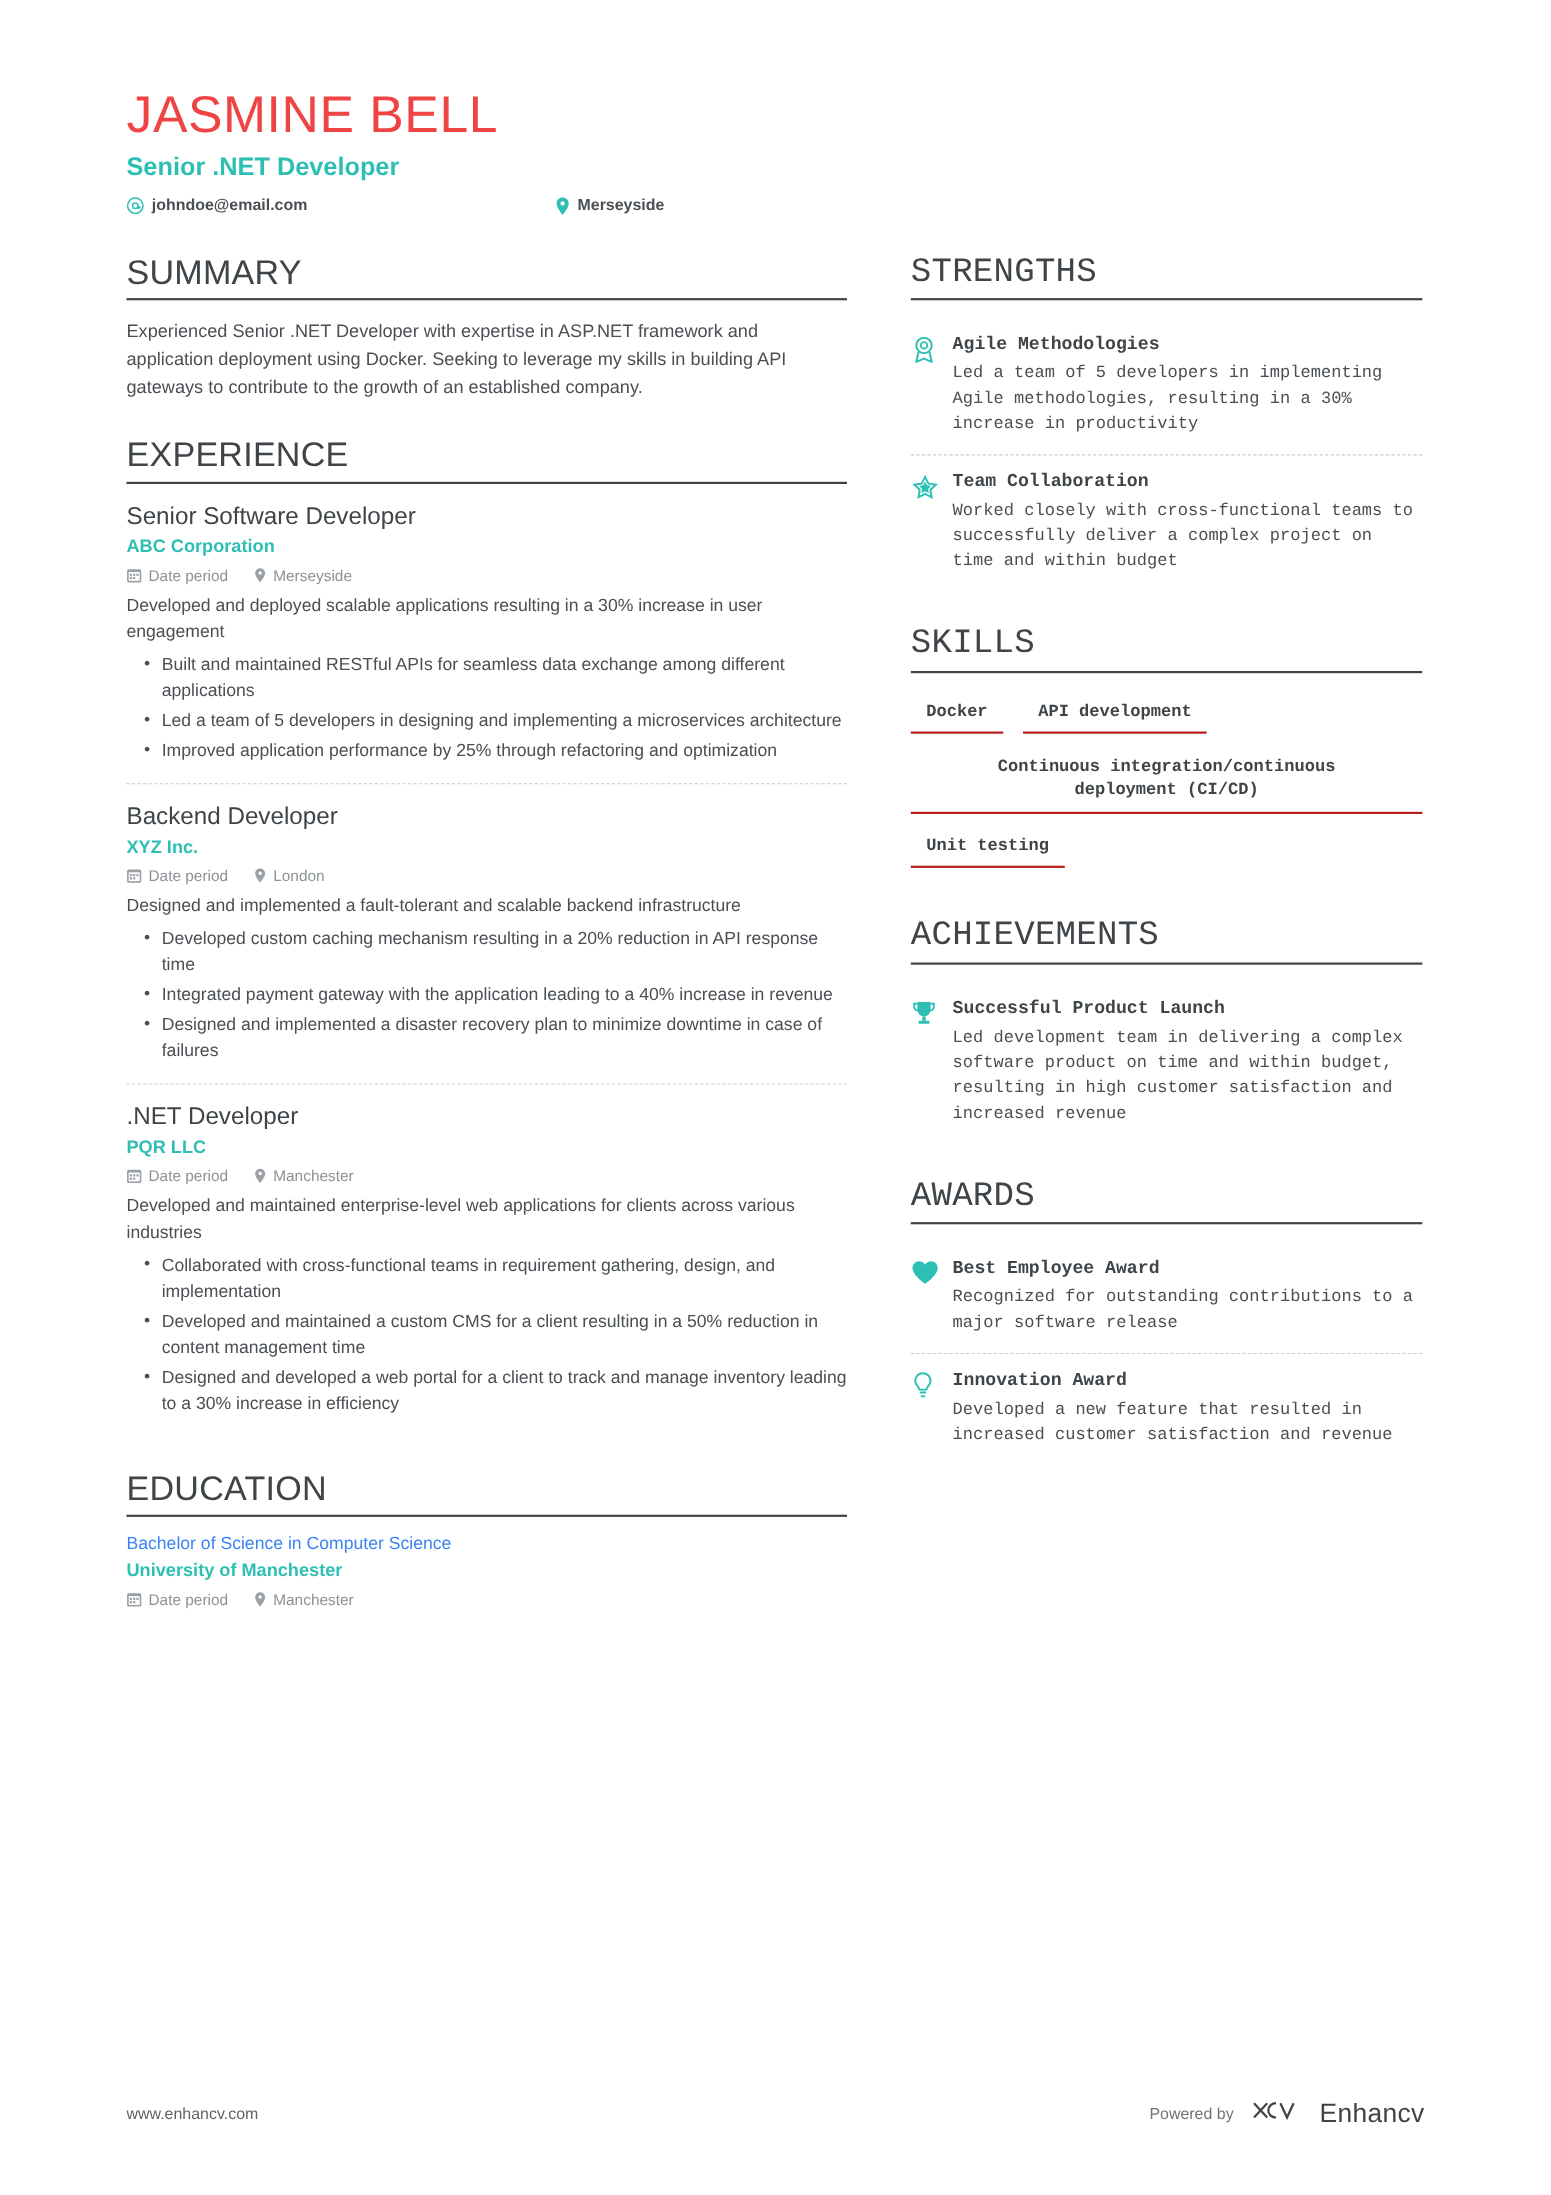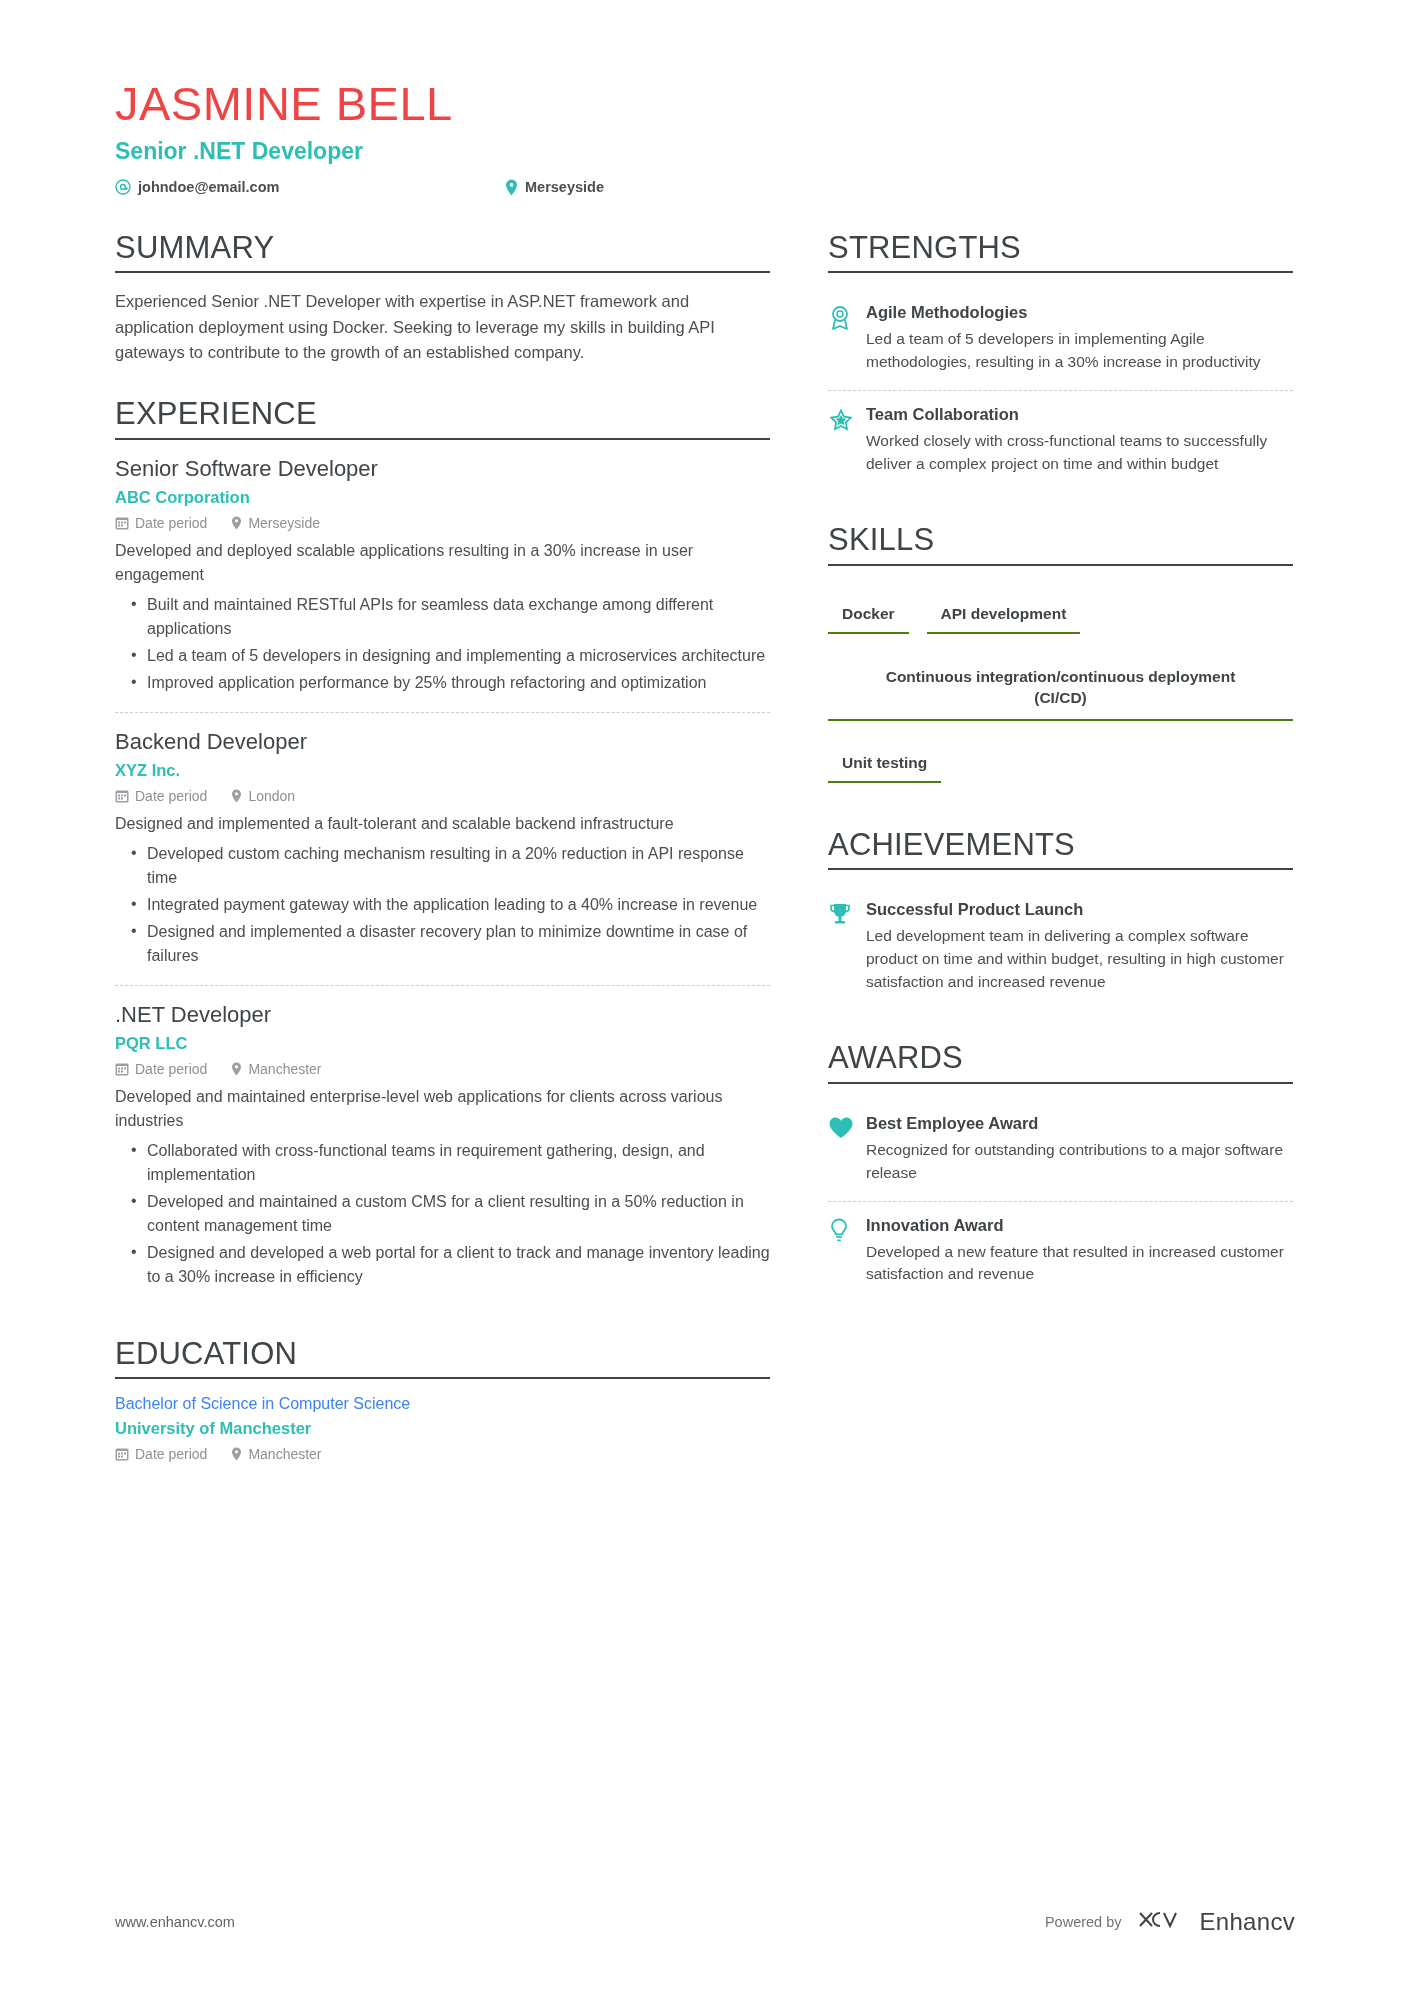--- a/index.html
+++ b/index.html
@@ -56,21 +56,21 @@
     align-items: center;
   }
   .contact-item.email { width: 390px; }
 
   
   .columns {
     display: flex;
     gap: 58px;
   }
   .col-left { width: 655px; }
-  .col-right { width: 465px; }
+  .col-right { width: 465px; font-family: Liberation Mono, monospace; }
 
   .section-title {
     font-size: 31px;
     font-weight: 400;
     color: #3f4448;
     letter-spacing: 0.2px;
     margin: 0 0 6px 0;
     line-height: 1.15;
   }
   .section-rule {
@@ -196,24 +196,23 @@
   .skill-row {
     display: flex;
     flex-wrap: wrap;
     gap: 18px;
   }
   .skill {
     font-size: 15.5px;
     font-weight: 700;
     color: #3f4448;
     padding: 6px 14px 9px 14px;
-    border-bottom: 2px solid #4d7c0f;
+    border-bottom: 2px solid #b91c1c;
     margin-bottom: 14px;
     text-align: center;
-    margin-top: 13px;
   }
   .skill.full {
     width: 100%;
     padding: 6px 30px 10px 30px;
     line-height: 1.35;
   }
 
   
   .footer {
     position: absolute;

